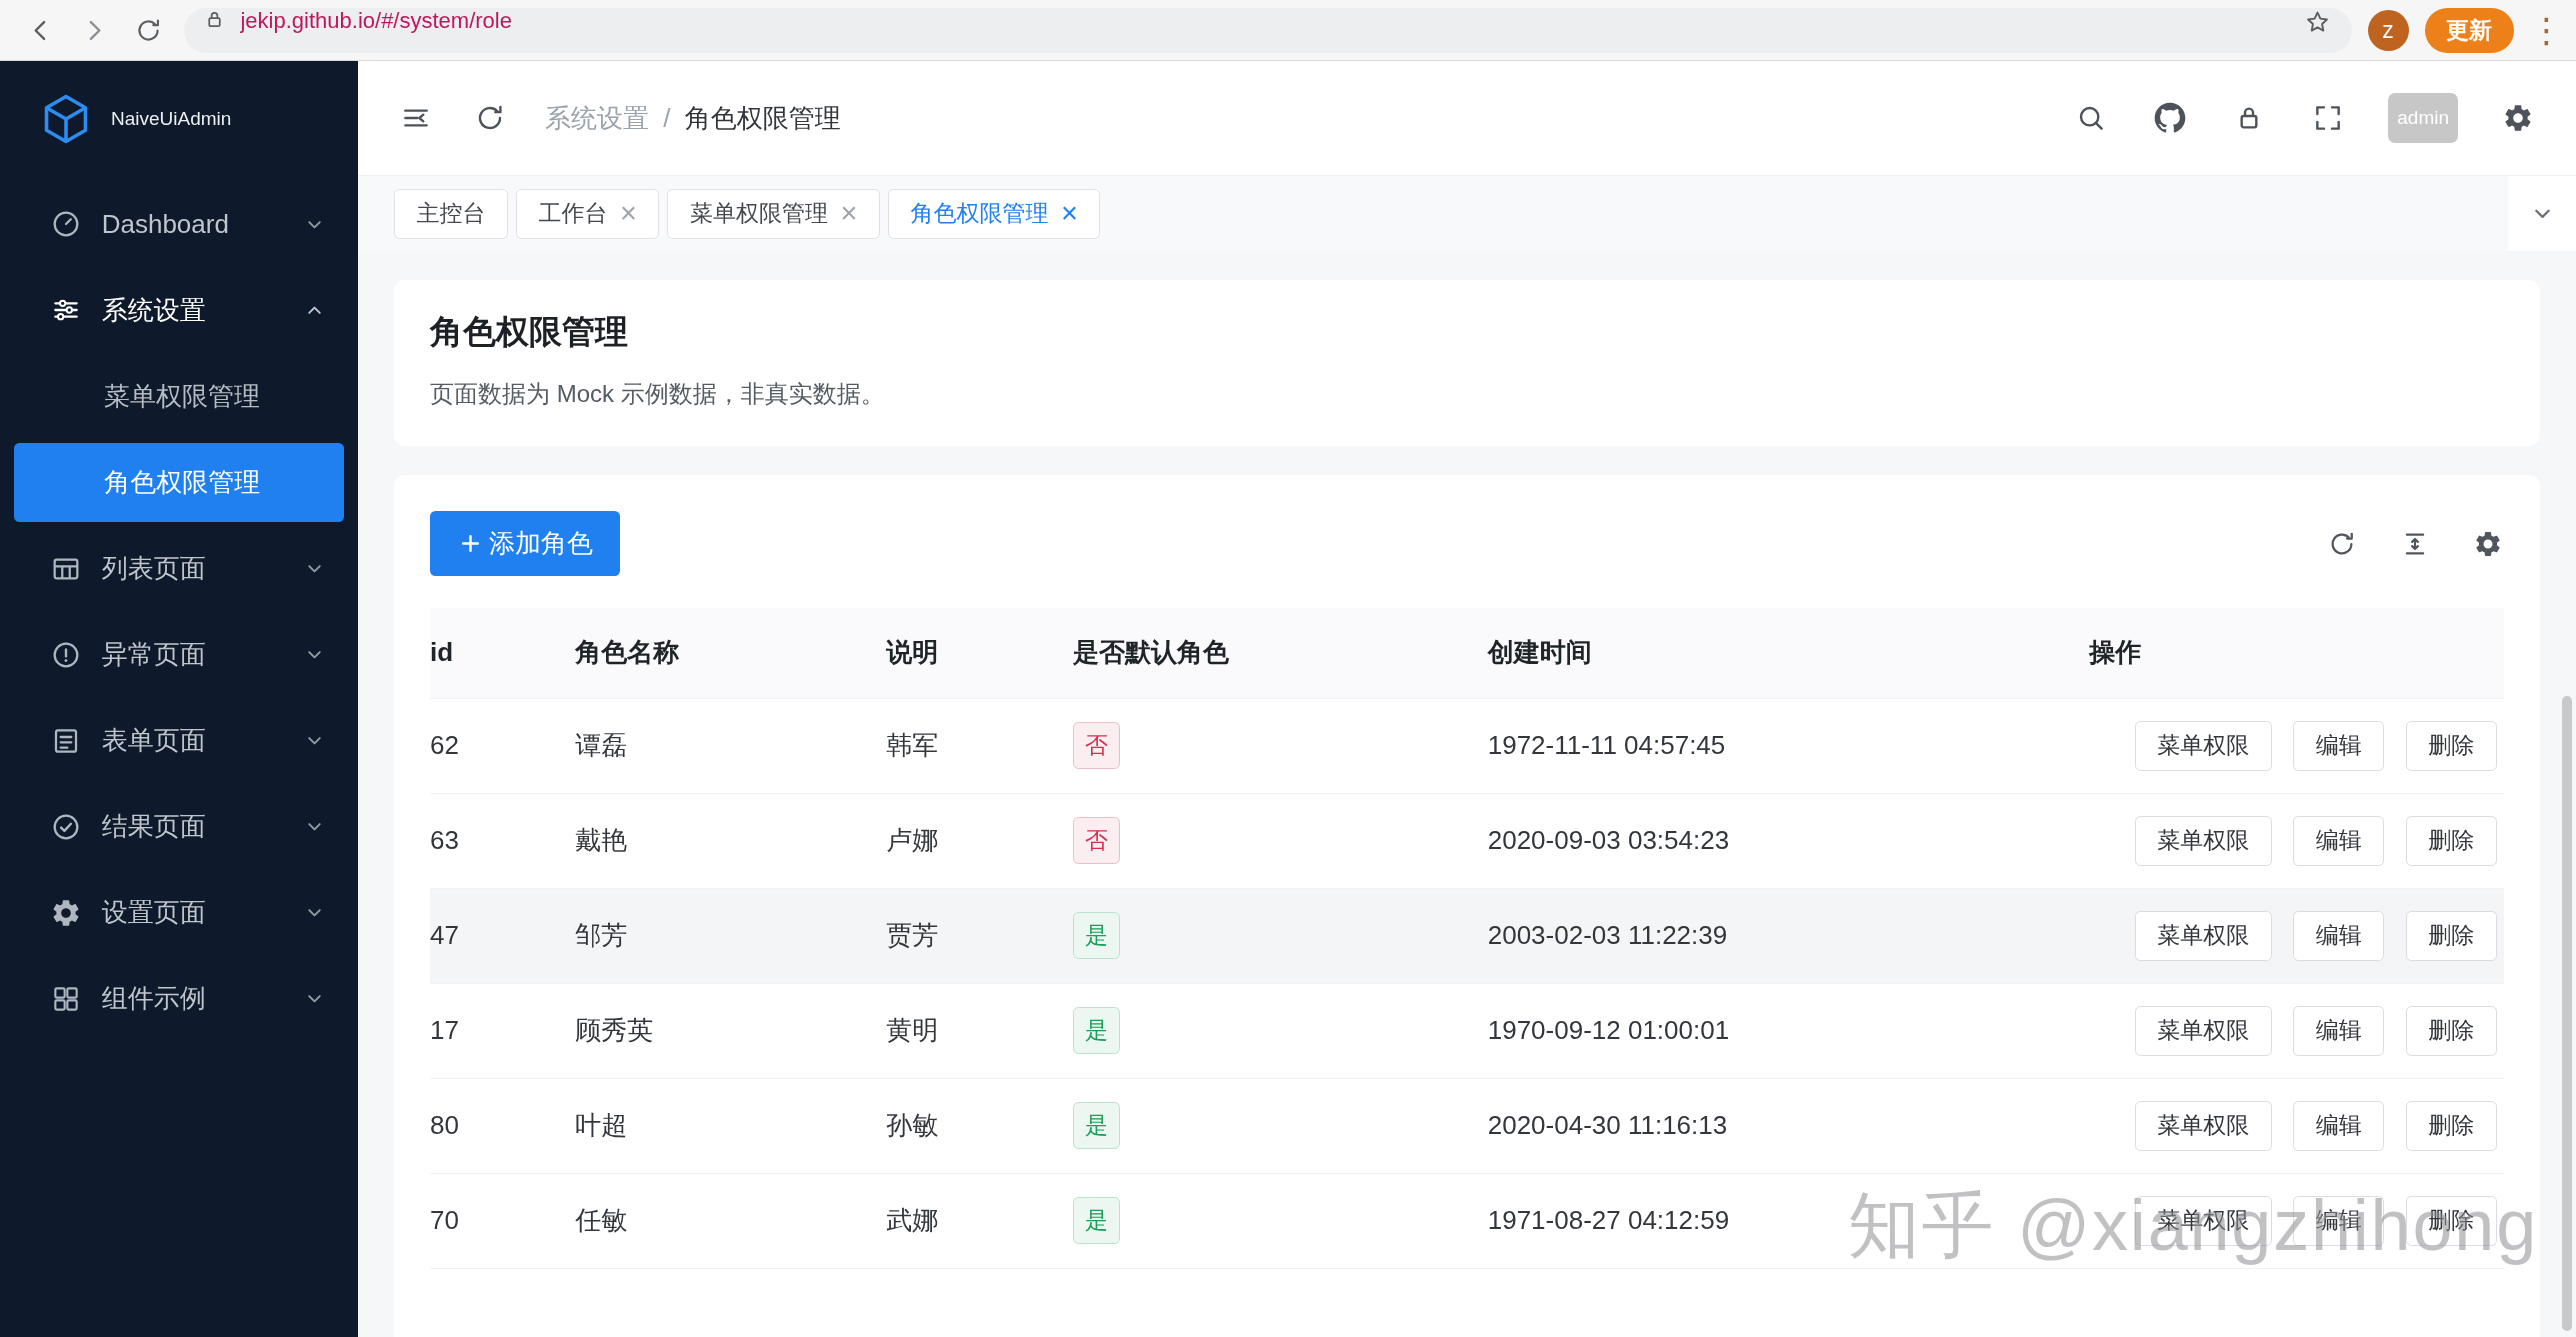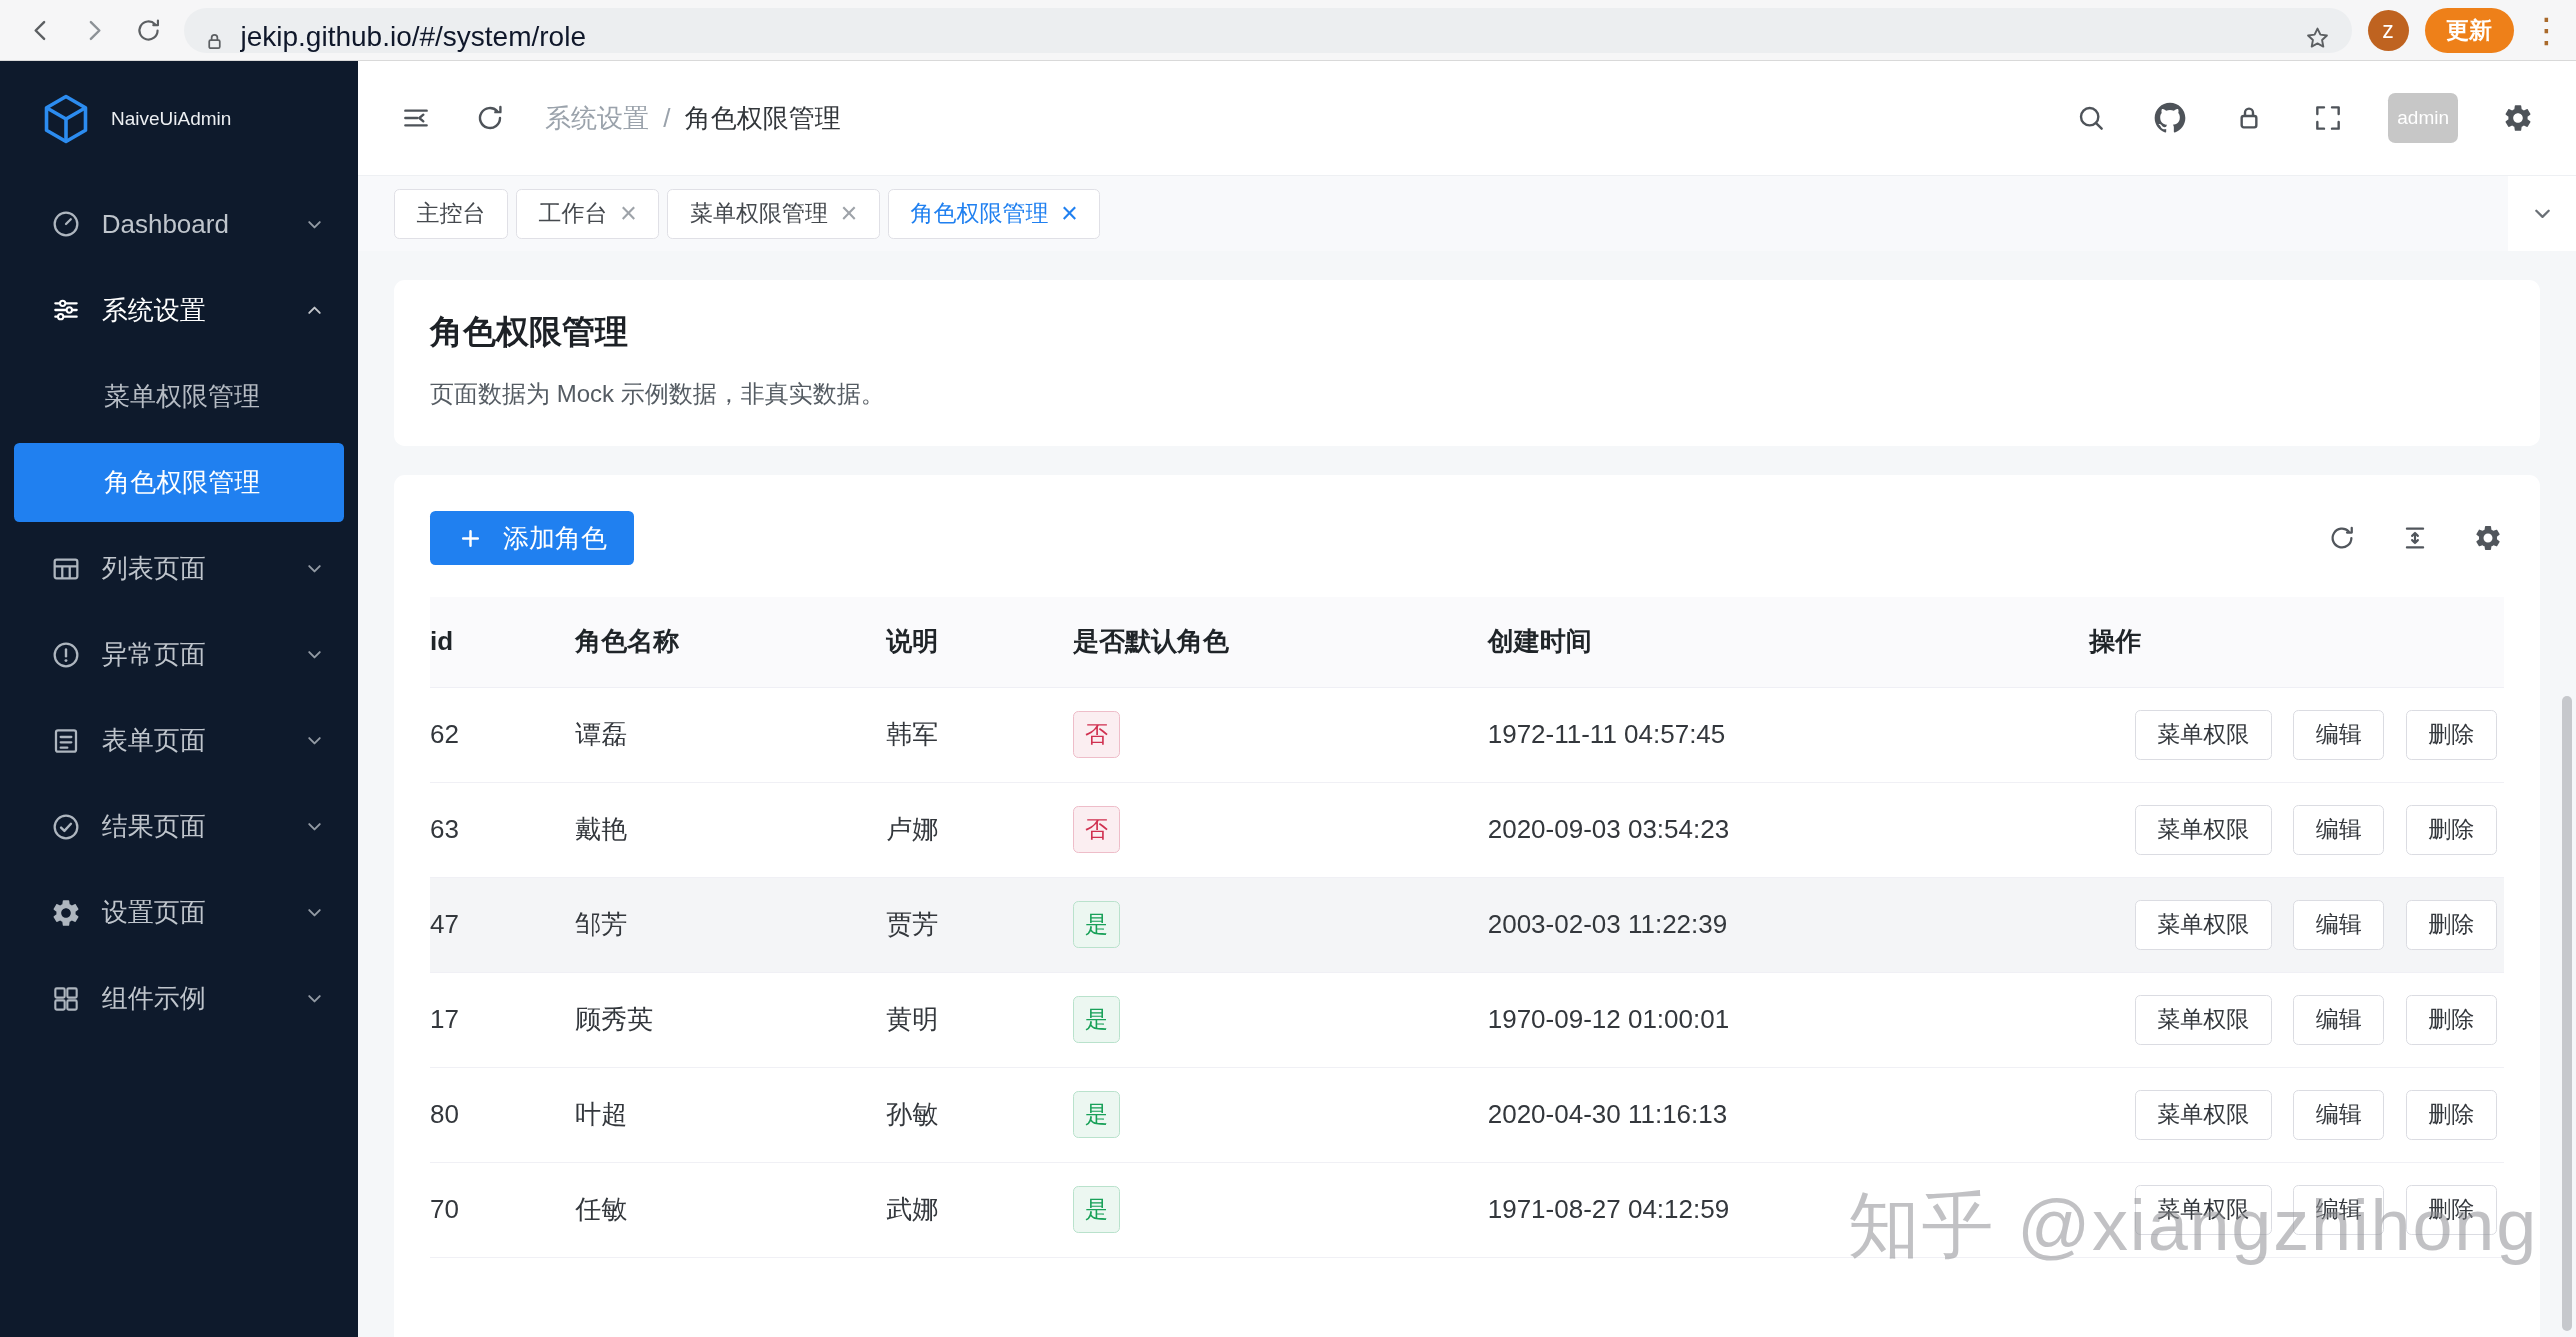--- a/index.html
+++ b/index.html
@@ -9,22 +9,22 @@
     background:#fff; position:relative; color:#33373c;
   }
   svg { display:block; }
 
   
   .browser-chrome{height:61px;display:flex;align-items:center;gap:16px;padding:0 21.5px;
     background:#f6f6f7;border-bottom:0.9px solid #d9d9d9;}
   .nav-ic{width:38px;height:38px;color:#5c5f62;display:flex;align-items:center;justify-content:center;cursor:pointer;}
   .nav-ic svg{width:29px;height:29px;}
   .nav-ic.fwd{color:#8c9196;}
-  .omnibox{flex:1;height:45px;border-radius:22.4px;background:#eceef0;display:flex;align-items:flex-end;
-    padding:0 19.7px;gap:14.3px;color:#0f172a;font-size:28px;}
+  .omnibox{flex:1;height:45px;border-radius:22.4px;background:#eceef0;display:flex;align-items:flex-start;
+    padding:0 19.7px;gap:14.3px;color:#be185d;font-size:22px;}
   .omnibox .o-lock{width:23px;height:23px;color:#5c5f62;flex:none;}
   .omnibox .url{flex:1;white-space:nowrap;overflow:hidden;}
   .omnibox .o-star{width:29px;height:29px;color:#5c5f62;flex:none;cursor:pointer;}
   .profile-badge{width:41px;height:41px;border-radius:50%;background:#bf6320;color:#fff;font-size:23px;
     display:flex;align-items:center;justify-content:center;flex:none;cursor:pointer;}
   .update-pill{height:45px;padding:0 21.5px;border-radius:22.4px;background:#ee8019;color:#fff;font-size:23px;
     display:flex;align-items:center;font-weight:700;flex:none;cursor:pointer;}
   .dots{font-size:34px;color:#a9692a;width:25px;text-align:center;cursor:pointer;line-height:1;}
 
   
@@ -69,22 +69,22 @@
   .tab-dropdown svg{width:27px;height:27px;}
 
   
   .content{flex:1;background:#f5f7f9;padding:29px 36px;overflow:hidden;position:relative;}
   .card{background:#fff;border-radius:10.7px;}
   .card-intro{padding:30px 36px 36px;}
   .page-title{font-size:33px;font-weight:700;color:#1d2126;margin-bottom:23px;}
   .page-subtitle{font-size:24px;color:#555c63;}
   .card-table{margin-top:29px;padding:36px 36px 0;height:1253px;}
   .toolbar{display:flex;align-items:center;justify-content:space-between;}
-  .btn-add{height:54px;background:#2080f0;color:#fff;border:none;border-radius:5.4px;font-size:26px;
-    display:inline-flex;align-items:center;gap:19px;padding:0 27px;cursor:pointer;
+  .btn-add{height:65px;background:#2080f0;color:#fff;border:none;border-radius:5.4px;font-size:26px;
+    display:inline-flex;align-items:center;gap:5px;padding:0 27px;cursor:pointer;
     font-family:inherit;}
   .btn-add svg{width:27px;height:27px;}
   .toolbar-icons{display:flex;gap:41px;color:#51565c;align-items:center;}
   .t-ic{width:32px;height:32px;cursor:pointer;display:flex;align-items:center;justify-content:center;}
   .t-ic svg{width:30px;height:30px;}
 
   table{width:100%;border-collapse:collapse;margin-top:32px;table-layout:fixed;}
   thead th{background:#fafafc;height:90px;text-align:left;font-size:26px;font-weight:700;color:#1f2428;
     padding:0 21.5px 0 0;border-bottom:1.8px solid #efeff5;}
   tbody td{height:95px;font-size:26px;color:#33373c;border-bottom:1.8px solid #f0f0f5;padding:0 21.5px 0 0;}

